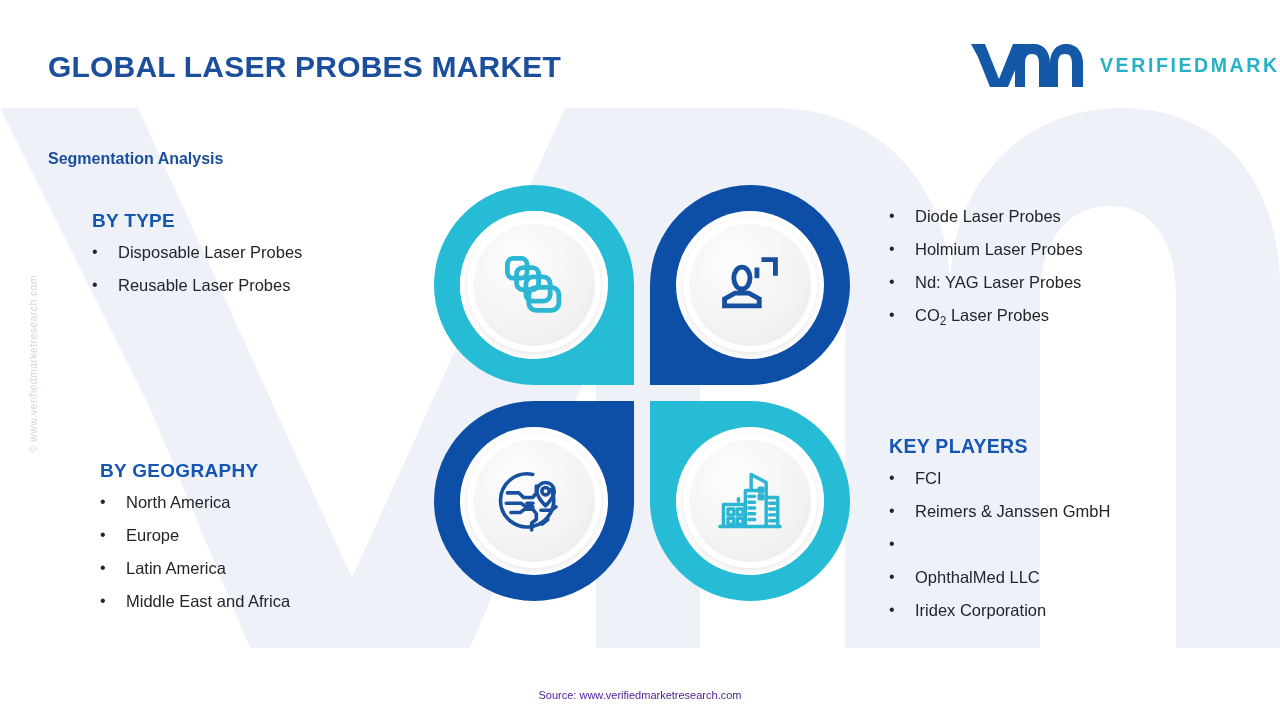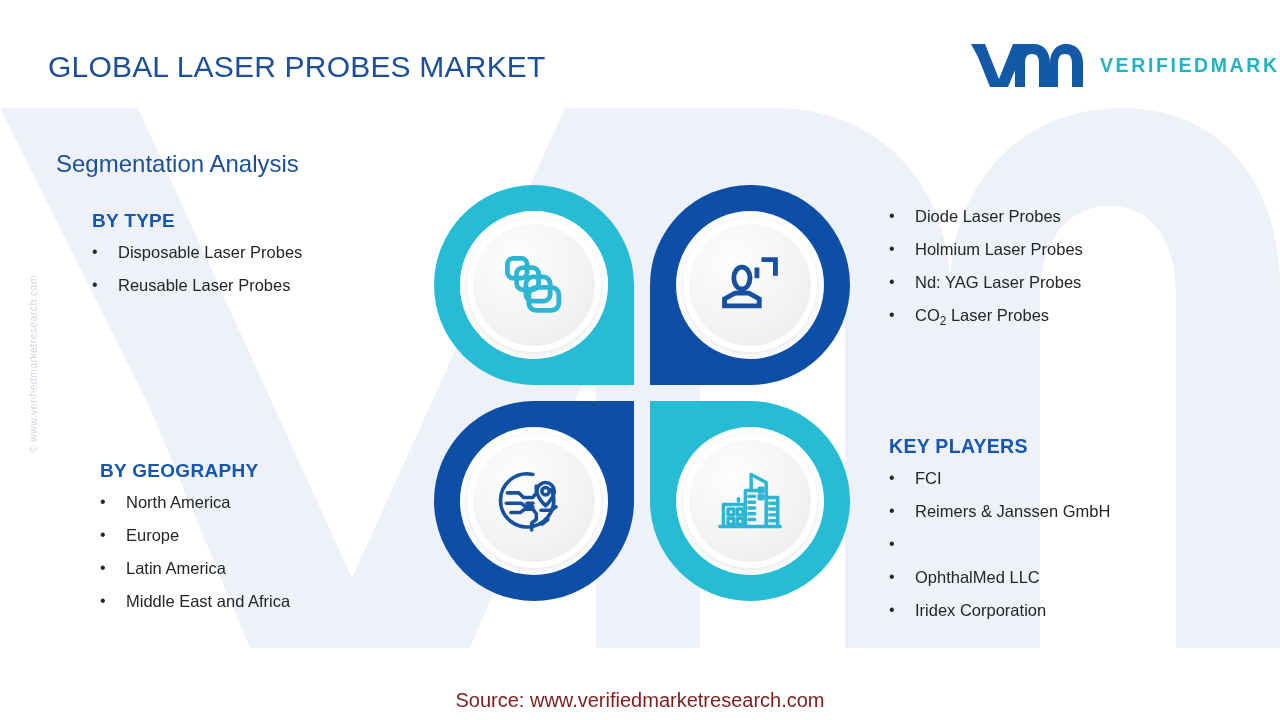--- a/index.html
+++ b/index.html
@@ -10,38 +10,38 @@
     position:relative;
   }
   .page{position:absolute;inset:0;overflow:hidden;}
 
   
   .bg-wm{position:absolute;left:0;top:108px;width:1280px;height:540px;z-index:0;}
 
   
   .title{
     position:absolute;left:48px;top:50px;
-    font-size:30px;font-weight:400;letter-spacing:.2px;
+    font-size:30px;font-weight:700;letter-spacing:.2px;
     color:#1b4e9b;z-index:5;white-space:nowrap;
   }
   .logo{position:absolute;right:40px;top:28px;width:272px;height:74px;z-index:5;
         display:flex;align-items:center;gap:12px;}
   .logo-mark{width:120px;height:60px;flex:0 0 auto;}
   .logo-txt{display:flex;flex-direction:row;justify-content:center;
             line-height:1.06;position:relative;}
   .logo-txt span{
     font-size:19.5px;font-weight:700;letter-spacing:2.6px;color:#25b2c4;
     font-family:"Liberation Sans",sans-serif;
   }
   .logo-reg{position:absolute;right:-11px;top:-4px;font-size:9px;color:#25b2c4;
             letter-spacing:0;font-weight:700;}
 
   .subtitle{
-    position:absolute;left:56px;top:150px;z-index:5;
-    font-size:24px;font-weight:400;color:#1b4e9b;
+    position:absolute;left:48px;top:150px;z-index:5;
+    font-size:16px;font-weight:700;color:#1b4e9b;
   }
 
   
   .vwm{
     position:absolute;left:27px;top:275px;z-index:4;
     transform-origin:0 0;transform:rotate(-90deg) translate(-100%,0);
     font-size:10.5px;color:#cfd6e0;letter-spacing:.4px;white-space:nowrap;
   }
 
   
@@ -82,21 +82,21 @@
   }
   .pod .glyph{width:74px;height:74px;}
   .pod-tl{left:0;  top:0;}
   .pod-tr{left:216px;top:0;}
   .pod-bl{left:0;  top:216px;}
   .pod-br{left:216px;top:216px;}
 
   
   .source{
     position:absolute;left:0;right:0;top:689px;text-align:center;z-index:5;
-    font-size:20px;color:#7f1d1d;
+    font-size:11px;color:#4c1d95;
   }
 </style>
 </head>
 <body>
 
 <div class="page">
 
   <svg class="bg-wm" viewBox="0 0 1280 540" preserveAspectRatio="none">
     <g fill="#eef1f7">
       <path d="M0 0 L138 0 L352 470 L365 540 L250 540 L150 300 Z"></path>

